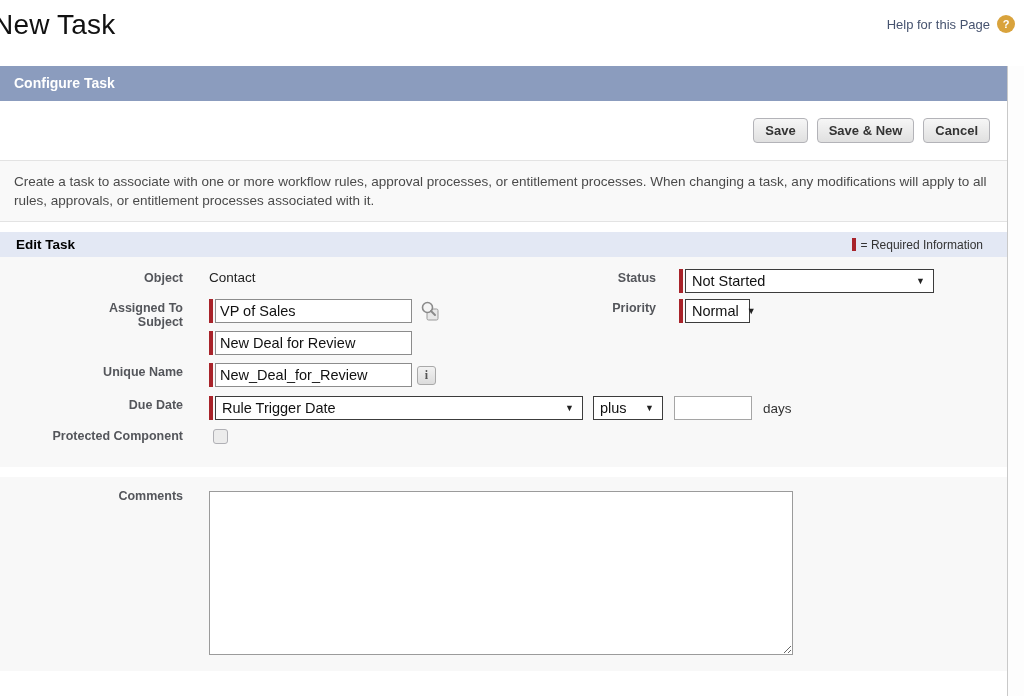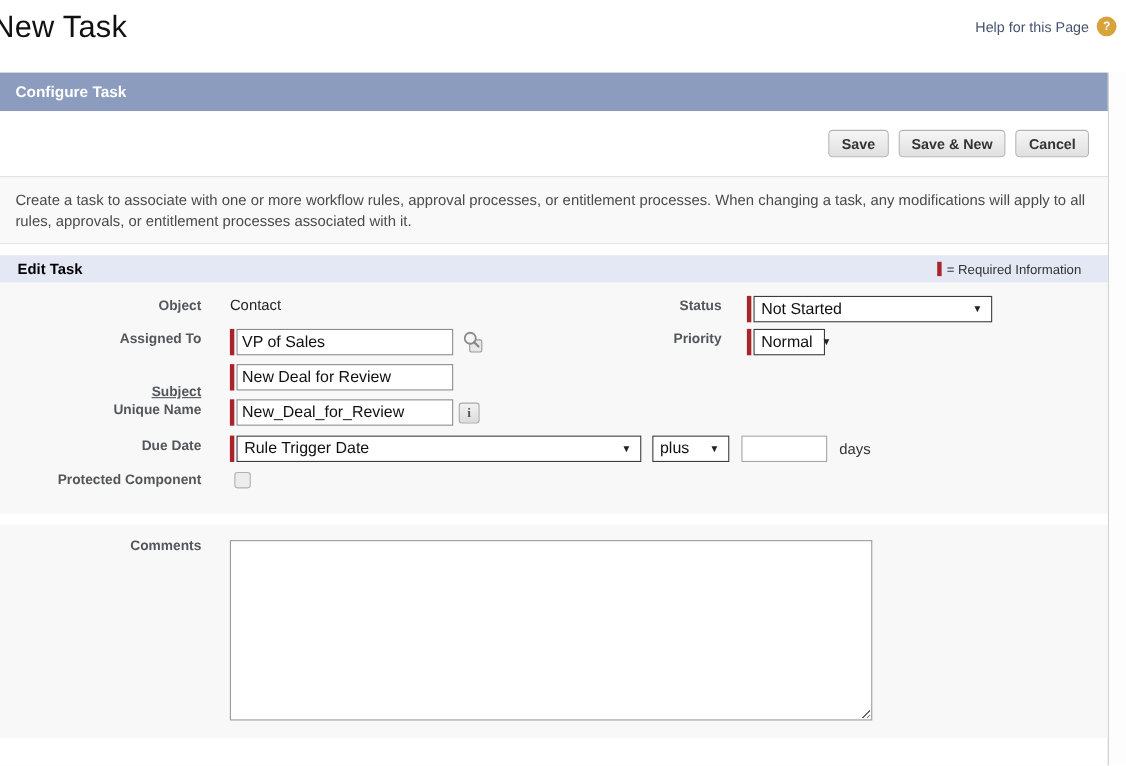--- a/index.html
+++ b/index.html
@@ -112,21 +112,21 @@
       <input class="txt-input" style="width: 197px;" value="VP of Sales">
     </div>
     <span class="icon-btn" style="left:419px; top:43px;">
       <svg class="lookup-icon" viewBox="0 0 22 22">
         <rect x="8" y="9" width="11" height="11" rx="1.5" fill="#e8e8e8" stroke="#9a9a9a" stroke-width="1"></rect>
         <circle cx="8.5" cy="7.5" r="5" fill="#f5f5f5" stroke="#8a8a8a" stroke-width="1.6"></circle>
         <line x1="12" y1="11" x2="16" y2="15" stroke="#8a8a8a" stroke-width="2" stroke-linecap="round"></line>
       </svg>
     </span>
 
-    <div class="f-label" style="top:92px;text-decoration:underline;">Subject</div>
+    <div class="f-label" style="top:58px;">Subject</div>
     <div class="ctrl-group" style="left:209px; top:74px;">
       <span class="req-bar"></span>
       <input class="txt-input" style="width: 197px;" value="New Deal for Review">
     </div>
 
     <div class="f-label" style="top:108px;">Unique Name</div>
     <div class="ctrl-group" style="left:209px; top:106px;">
       <span class="req-bar"></span>
       <input class="txt-input" style="width: 197px;" value="New_Deal_for_Review">
     </div>
@@ -149,21 +149,21 @@
       <div style="width:11px;"></div>
       <span class="suffix-text">days</span>
     </div>
 
     <div class="f-label" style="top:172px;">Protected Component</div>
     <input type="checkbox" class="checkbox" style="left: 213px; top: 172px;">
 
     <div class="f-label-r" style="top:14px;">Status</div>
     <div class="ctrl-group" style="left:679px; top:12px;">
       <span class="req-bar"></span>
-      <div class="fake-select" style="width:217px;">
+      <div class="fake-select" style="width:249px;">
         <span>Not Started</span>
         <span class="sel-arrow"></span>
       </div>
     </div>
 
     <div class="f-label-r" style="top:44px;">Priority</div>
     <div class="ctrl-group" style="left:679px; top:42px;">
       <span class="req-bar"></span>
       <div class="fake-select" style="width:65px;">
         <span>Normal</span>

